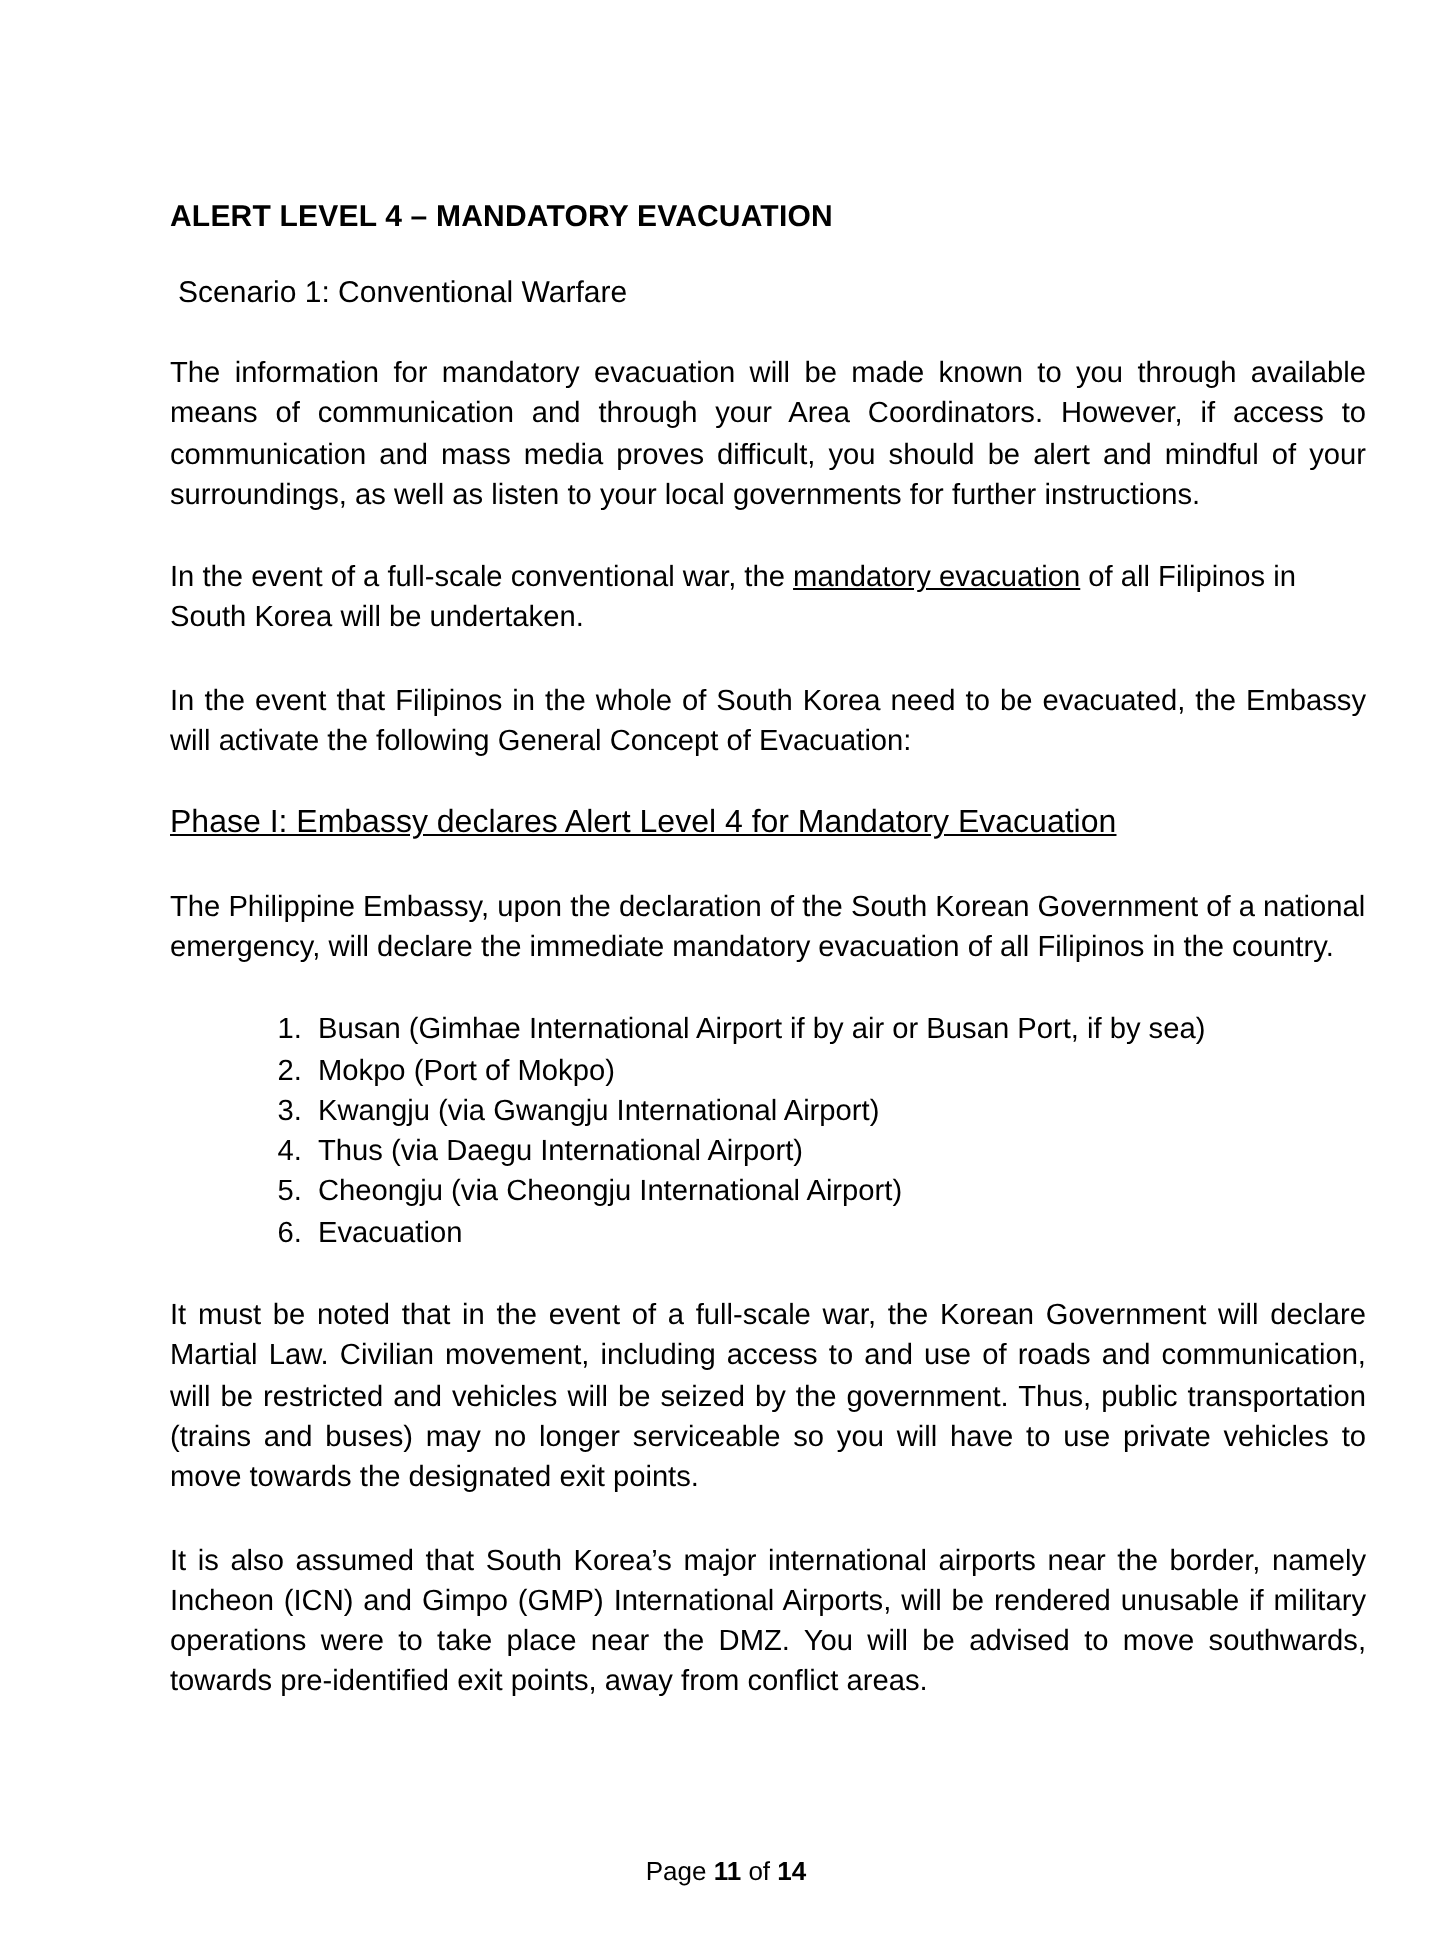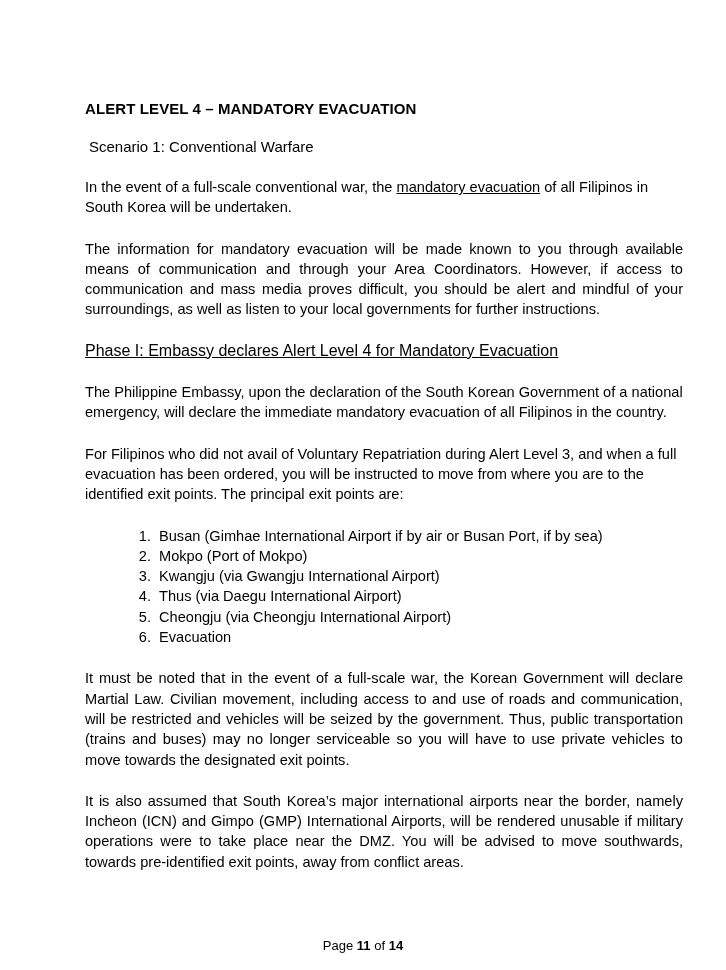--- a/index.html
+++ b/index.html
@@ -69,52 +69,52 @@
   }
   ol.exit-points li {
     font-size: 14.6px;
     line-height: 20.3px;
     padding-left: 4px;
   }
   .footer {
     position: absolute;
     left: 0;
     right: 0;
-    bottom: 16px;
+    bottom: 26px;
     text-align: center;
     font-size: 13px;
     line-height: 16px;
   }
   .footer b {
     font-weight: bold;
   }
   .footer span {
     display: inline;
   }
 </style>
 </head>
 <body>
 
 <div class="page">
 
   <h1 class="doc-title">ALERT LEVEL 4 – MANDATORY EVACUATION</h1>
 
   <h2 class="scenario-heading">Scenario 1: Conventional Warfare</h2>
 
+  <p class="body-text">The information for mandatory evacuation will be made known to you through available means of communication and through your Area Coordinators. However, if access to communication and mass media proves difficult, you should be alert and mindful of your surroundings, as well as listen to your local governments for further instructions.</p>
+
   <p class="body-text ragged"><span>In the event of a full-scale conventional war, the </span><span class="u">mandatory evacuation</span><span> of all Filipinos in South Korea will be undertaken.</span></p>
 
-  <p class="body-text">The information for mandatory evacuation will be made known to you through available means of communication and through your Area Coordinators. However, if access to communication and mass media proves difficult, you should be alert and mindful of your surroundings, as well as listen to your local governments for further instructions.</p>
-
+  <p class="body-text">In the event that Filipinos in the whole of South Korea need to be evacuated, the Embassy will activate the following General Concept of Evacuation:</p>
 
   <div class="phase-heading"><span>Phase I: Embassy declares Alert Level 4 for Mandatory Evacuation</span></div>
 
   <p class="body-text ragged">The Philippine Embassy, upon the declaration of the South Korean Government of a national emergency, will declare the immediate mandatory evacuation of all Filipinos in the country.</p>
 
 
-  <p class="body-text ragged">For Filipinos who did not avail of Voluntary Repatriation during Alert Level 3, and when a full evacuation has been ordered, you will be instructed to move from where you are to the identified exit points. The principal exit points are:</p>
 
   <ol class="exit-points">
     <li>Busan (Gimhae International Airport if by air or Busan Port, if by sea)</li>
     <li>Mokpo (Port of Mokpo)</li>
     <li>Kwangju (via Gwangju International Airport)</li>
     <li>Thus (via Daegu International Airport)</li>
     <li>Cheongju (via Cheongju International Airport)</li>
     <li>Evacuation</li>
   </ol>
 

